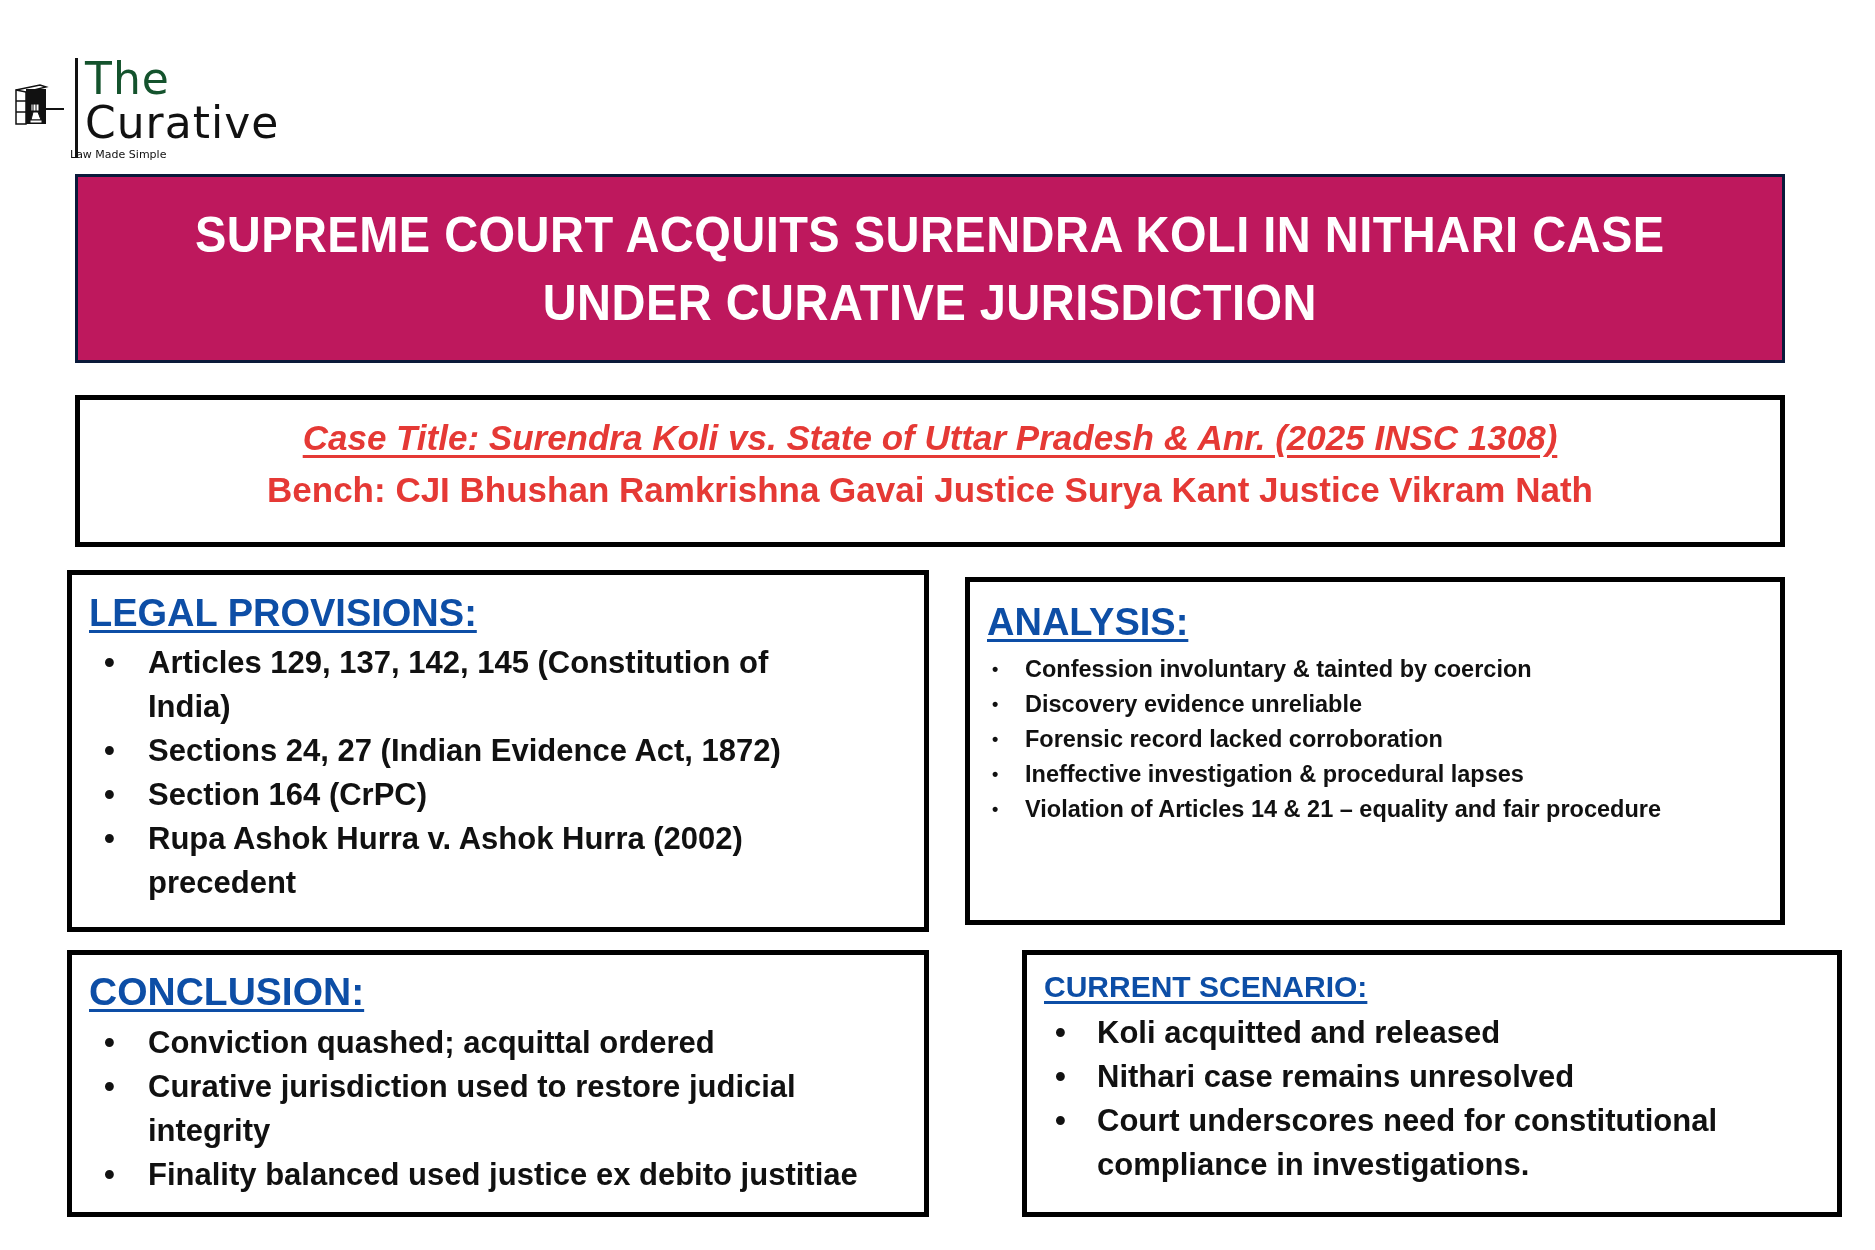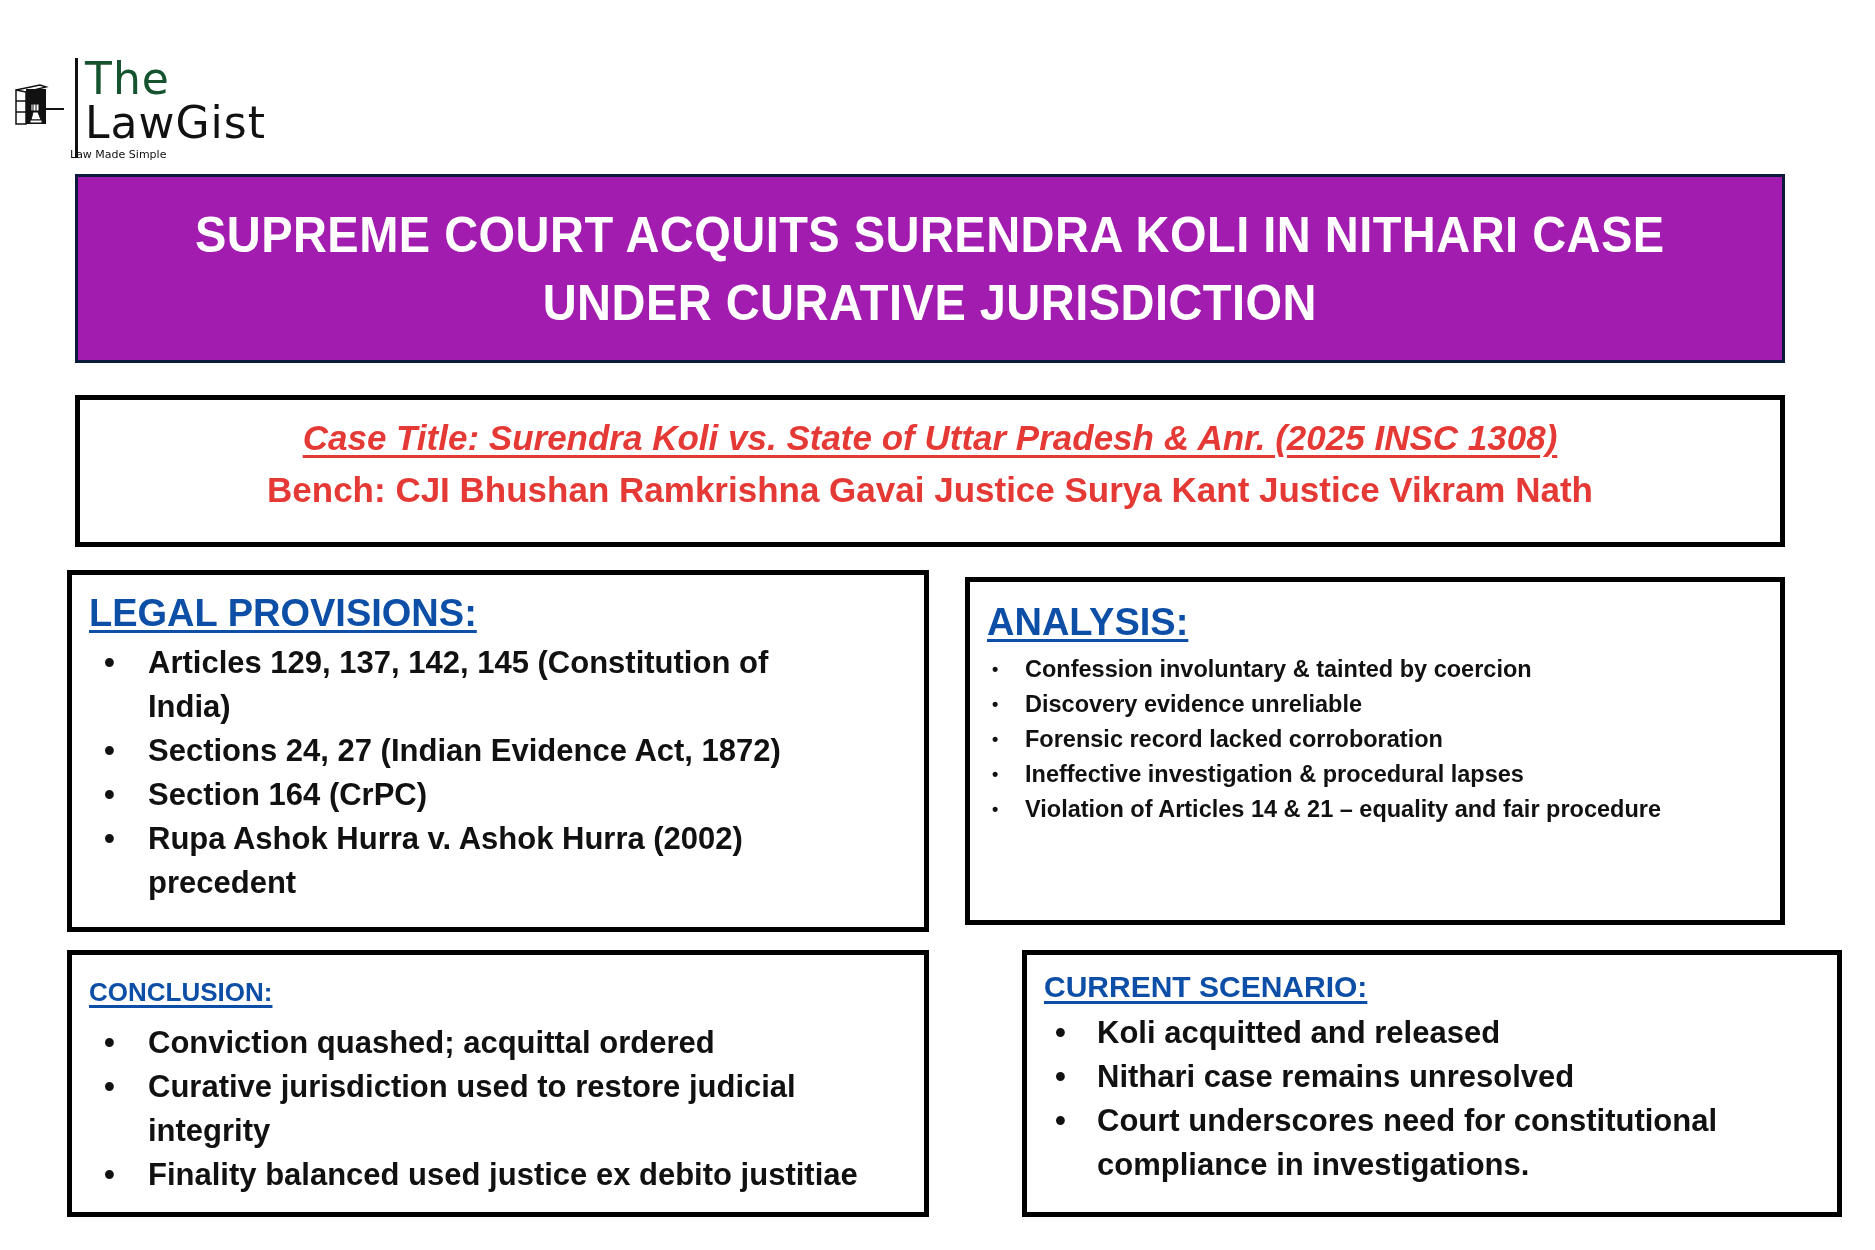--- a/index.html
+++ b/index.html
@@ -7,39 +7,39 @@
 
   
   .logo { position:absolute; left:12px; top:56px; width:280px; height:108px; }
   .logo-icon { position:absolute; left:2px; top:28px; width:58px; height:44px; }
   .logo-divider { position:absolute; left:63px; top:2px; width:3px; height:100px; background:#111; }
   .logo-the { position:absolute; left:73px; top:0px; font-family:"DejaVu Sans", sans-serif; font-size:44px; line-height:46px; color:#14532d; letter-spacing:1px; font-weight:normal; }
   .logo-lawgist { position:absolute; left:73px; top:44px; font-family:"DejaVu Sans", sans-serif; font-size:44px; line-height:46px; color:#111; letter-spacing:1px; }
   .logo-tag { position:absolute; left:58px; top:92px; font-family:"DejaVu Sans", sans-serif; font-size:11px; line-height:13px; color:#111; }
 
   
-  .title-box { position:absolute; left:75px; top:174px; width:1710px; height:189px; box-sizing:border-box; background:#a21caf; border:3px solid #0a1a3a; display:flex; flex-direction:column; justify-content:center; align-items:center; }
+  .title-box { position:absolute; left:75px; top:174px; width:1710px; height:189px; box-sizing:border-box; background:#be185d; border:3px solid #0a1a3a; display:flex; flex-direction:column; justify-content:center; align-items:center; }
   .title-line { color:#ffffff; font-family:"Liberation Sans", sans-serif; font-weight:bold; font-size:50px; line-height:68px; letter-spacing:0.5px; white-space:nowrap; transform:scaleX(0.94); }
 
   
   .case-box { position:absolute; left:75px; top:395px; width:1710px; height:152px; box-sizing:border-box; border:5px solid #000; background:#fff; text-align:center; }
   .case-title { position:absolute; left:0; right:0; top:18px; font-weight:bold; font-style:italic; font-size:35px; line-height:40px; color:#e53935; text-decoration:underline; text-decoration-thickness:3px; text-underline-offset:5px; white-space:nowrap; }
   .case-bench { position:absolute; left:0; right:0; top:70px; font-weight:bold; font-size:35px; line-height:40px; color:#e53935; white-space:nowrap; }
 
   
   .panel { position:absolute; box-sizing:border-box; border:5px solid #000; background:#fff; }
   .panel-legal { left:67px; top:570px; width:862px; height:362px; }
   .panel-analysis { left:965px; top:577px; width:820px; height:348px; }
   .panel-conclusion { left:67px; top:950px; width:862px; height:267px; }
   .panel-scenario { left:1022px; top:950px; width:820px; height:267px; }
 
   .panel-heading { position:absolute; left:17px; color:#0d4ea6; font-weight:bold; text-decoration:underline; text-decoration-thickness:3px; text-underline-offset:4px; white-space:nowrap; }
   .panel-legal .panel-heading { top:16px; font-size:38px; line-height:44px; }
   .panel-analysis .panel-heading { top:18px; font-size:38px; line-height:44px; }
-  .panel-conclusion .panel-heading { top:17px; font-size:26px; line-height:40px; }
+  .panel-conclusion .panel-heading { top:17px; font-size:39px; line-height:40px; }
   .panel-scenario .panel-heading { top:14px; font-size:30px; line-height:36px; }
 
   .bullets { position:absolute; list-style:none; margin:0; padding:0; }
   .bullets li { position:relative; font-weight:bold; color:#111; }
   .bullets li .dot { position:absolute; font-weight:bold; }
 
   .panel-legal .bullets { left:0; top:66px; width:840px; }
   .panel-legal .bullets li { padding-left:76px; font-size:31px; line-height:44px; padding-right:60px; }
   .panel-legal .bullets li .dot { left:32px; top:0; }
 
@@ -69,21 +69,21 @@
 
     <rect x="17" y="20" width="8" height="7" fill="#fff" stroke="#111" stroke-width="1"></rect>
     <line x1="19" y1="20" x2="19" y2="27" stroke="#111" stroke-width="1"></line>
     <line x1="22" y1="20" x2="22" y2="27" stroke="#111" stroke-width="1"></line>
     <polygon points="17,36 19,28 24,28 27,36" fill="#fff" stroke="#111" stroke-width="1"></polygon>
     <rect x="16" y="36" width="12" height="3" fill="#fff" stroke="#111" stroke-width="1"></rect>
     <line x1="26" y1="25" x2="50" y2="25" stroke="#111" stroke-width="2"></line>
   </svg>
   <div class="logo-divider"></div>
   <div class="logo-the">The</div>
-  <div class="logo-lawgist">LawGist</div>
+  <div class="logo-lawgist">Curative</div>
   <div class="logo-tag">Law Made Simple</div>
 </div>
 
 <div class="title-box">
   <div class="title-line">SUPREME COURT ACQUITS SURENDRA KOLI IN NITHARI CASE</div>
   <div class="title-line">UNDER CURATIVE JURISDICTION</div>
 </div>
 
 <div class="case-box">
   <div class="case-title">Case Title: Surendra Koli vs. State of Uttar Pradesh &amp; Anr. (2025 INSC 1308)</div>

